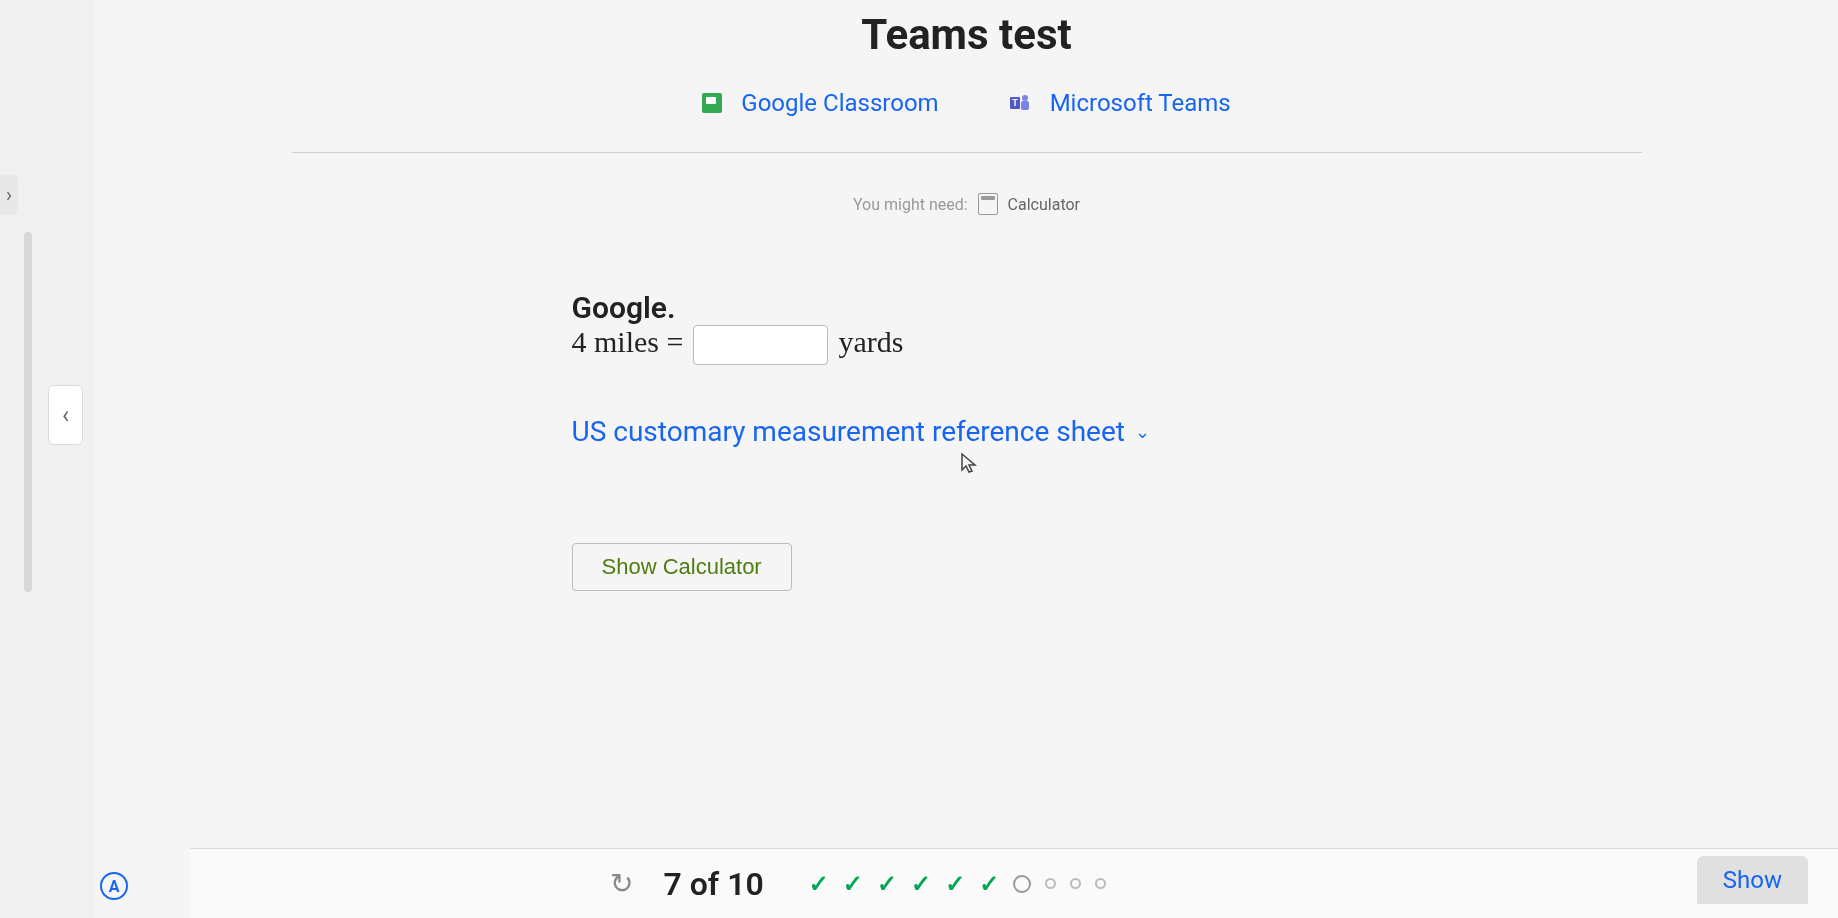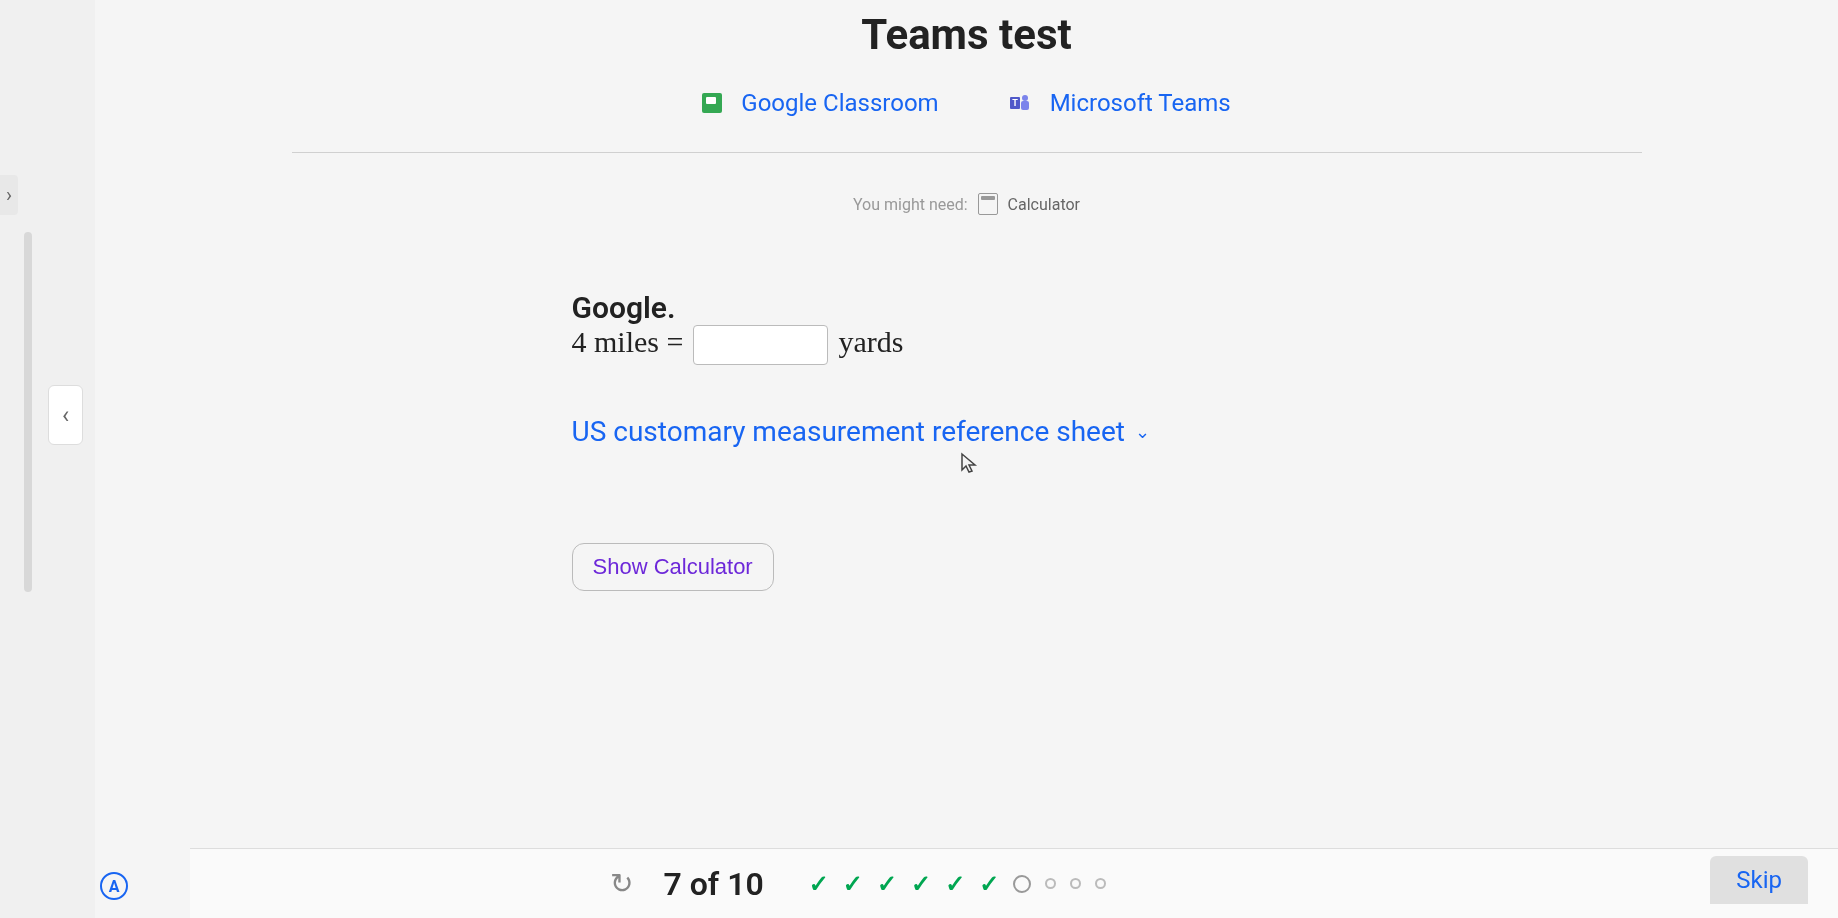--- a/index.html
+++ b/index.html
@@ -198,25 +198,25 @@
     .cursor-arrow {
       position: absolute;
       left: 865px;
       top: 452px;
       font-size: 22px;
       color: #444;
     }
     .show-calc-btn {
       margin-top: 95px;
       display: inline-block;
-      padding: 10px 20px;
+      padding: 10px 29px;
       border: 1.5px solid #bbb;
-      border-radius: 12px;
+      border-radius: 4px;
       background: #f5f5f5;
-      color: #6d28d9;
+      color: #4d7c0f;
       font-size: 22px;
       cursor: pointer;
     }
     .footer-bar {
       position: absolute;
       bottom: 0;
       left: 95px;
       right: 0;
       height: 70px;
       background: #fafafa;
@@ -360,19 +360,19 @@
         <span class="check">✓</span>
         <span class="check">✓</span>
         <span class="check">✓</span>
         <span class="dot-current"></span>
         <span class="dot-future"></span>
         <span class="dot-future"></span>
         <span class="dot-future"></span>
       </div>
     </div>
 
-    <div class="skip-btn">Skip</div>
+    <div class="skip-btn">Show</div>
 
   </div>
 
   <div class="accessibility-badge">A</div>
 
 </div>
 
 </body></html>

